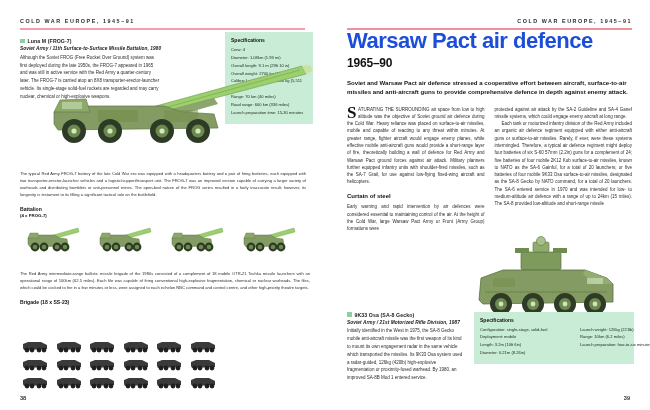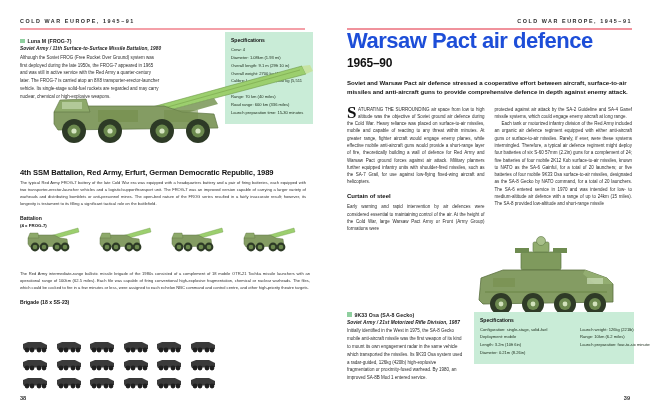--- a/index.html
+++ b/index.html
@@ -151,21 +151,20 @@
             <circle cx="148" cy="95" r="6.5" fill="#6c8a4e"></circle>
             <circle cx="148" cy="95" r="2.6" fill="#d6e5c2"></circle>
           <circle cx="184" cy="95" r="12" fill="#2d3a26"></circle>
             <circle cx="184" cy="95" r="6.5" fill="#6c8a4e"></circle>
             <circle cx="184" cy="95" r="2.6" fill="#d6e5c2"></circle>
         </g>
       </svg>
     </div>
 
     <div style="position:absolute;left:20px;top:168px;width:286px;">
-      <div class="unit-head">4th SSM Battalion, Red Army, Erfurt, German Democratic Republic, 1989</div>
       <div class="unit-body">The typical Red Army FROG-7 battery of the late Cold War era was equipped with a headquarters battery and a pair of firing batteries, each equipped with two transporter-erector-launcher vehicles and a logistic/support/transport unit. The FROG-7 was an improved version capable of carrying a larger variety of warheads and distributing bomblets or anti-personnel mines. The open-bed nature of the FROG series resulted in a fairly inaccurate result; however, its longevity is testament to its filling a significant tactical role on the battlefield.</div>
       <div class="org-label">Battalion</div>
       <div class="org-sub">(4 x FROG-7)</div>
     </div>
 
     <div style="position:absolute;left:20px;top:224px;display:flex;gap:10px;">
       <div>
         <svg width="62" height="30" viewBox="0 0 62 30">
           <polygon points="22,18 23,14 58,4 59,8" fill="#9ccf6e" stroke="#6f9a49" stroke-width="0.4"></polygon>
           <path d="M8,20 L8,14 L14,11 L34,11 L40,14 L47,15 L48,22 L10,23 Z" fill="#849c63" stroke="#5f7545" stroke-width="0.5"></path>

